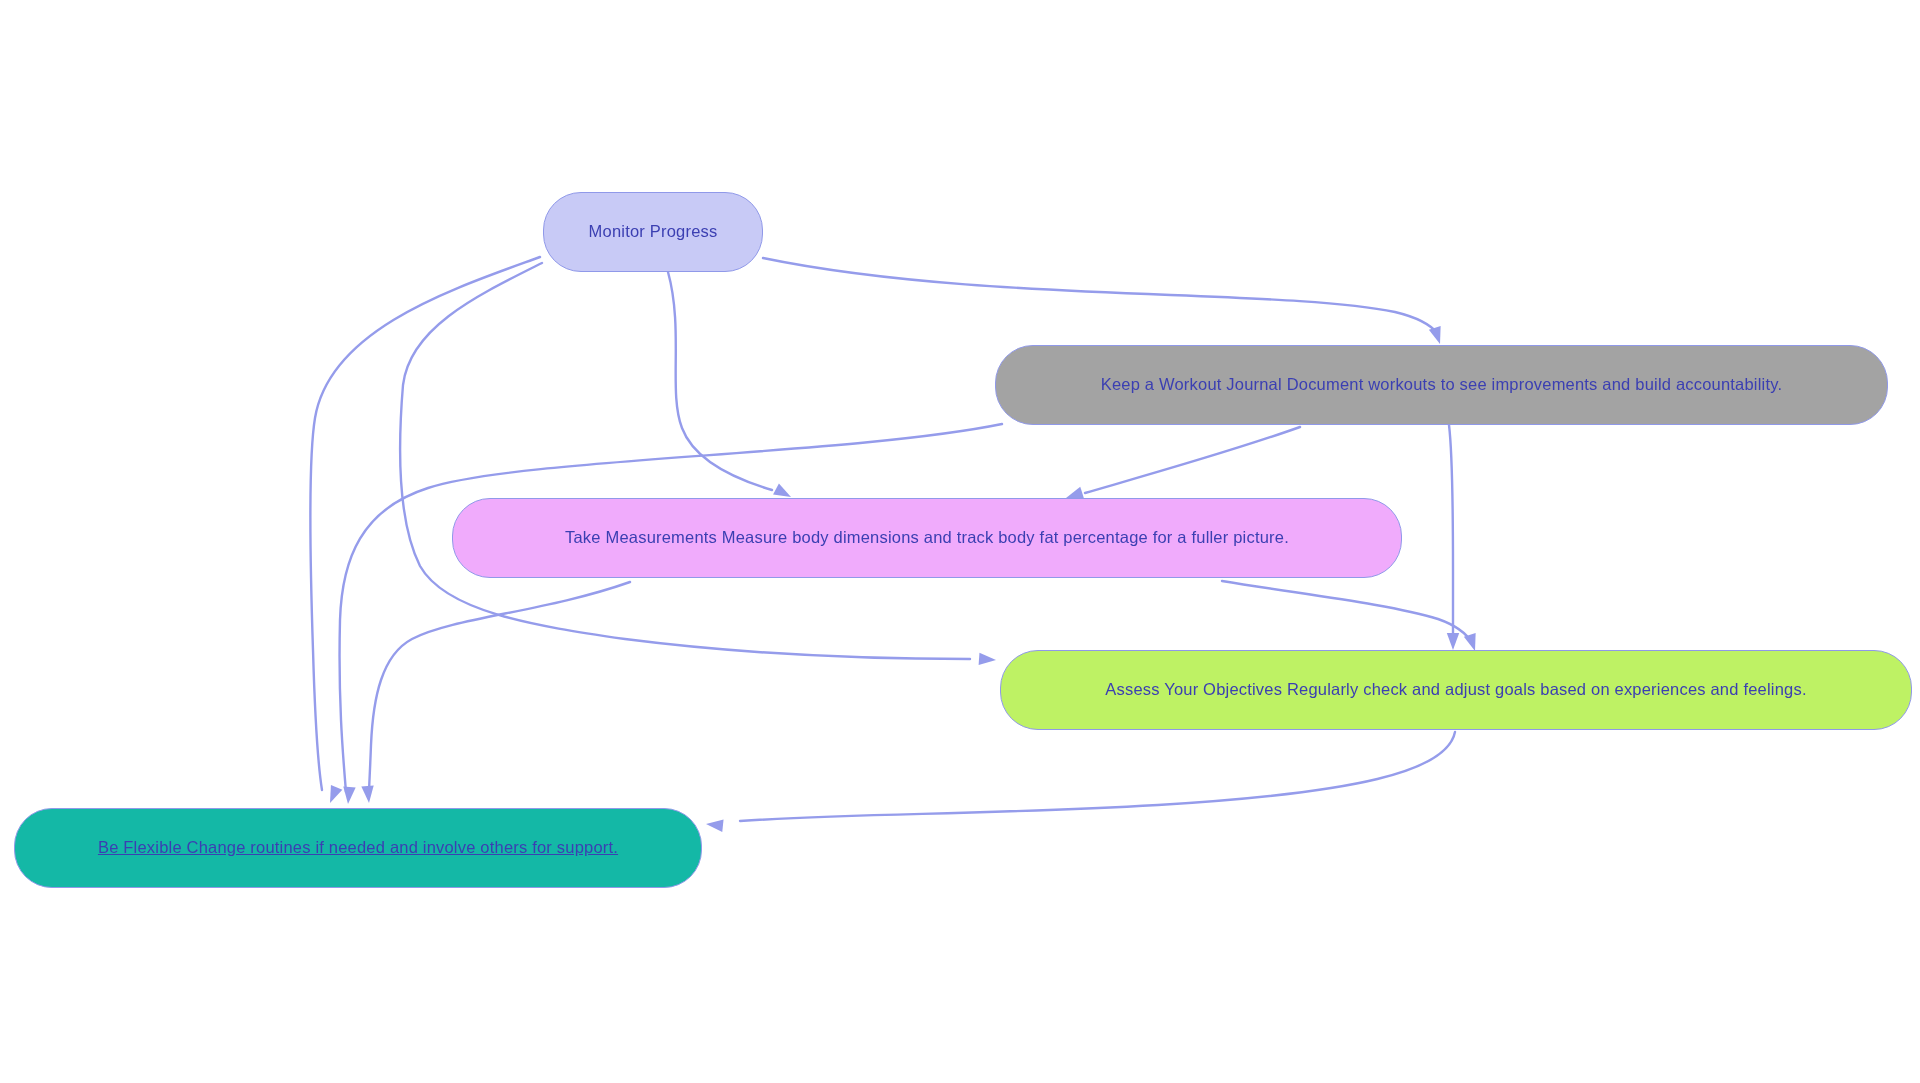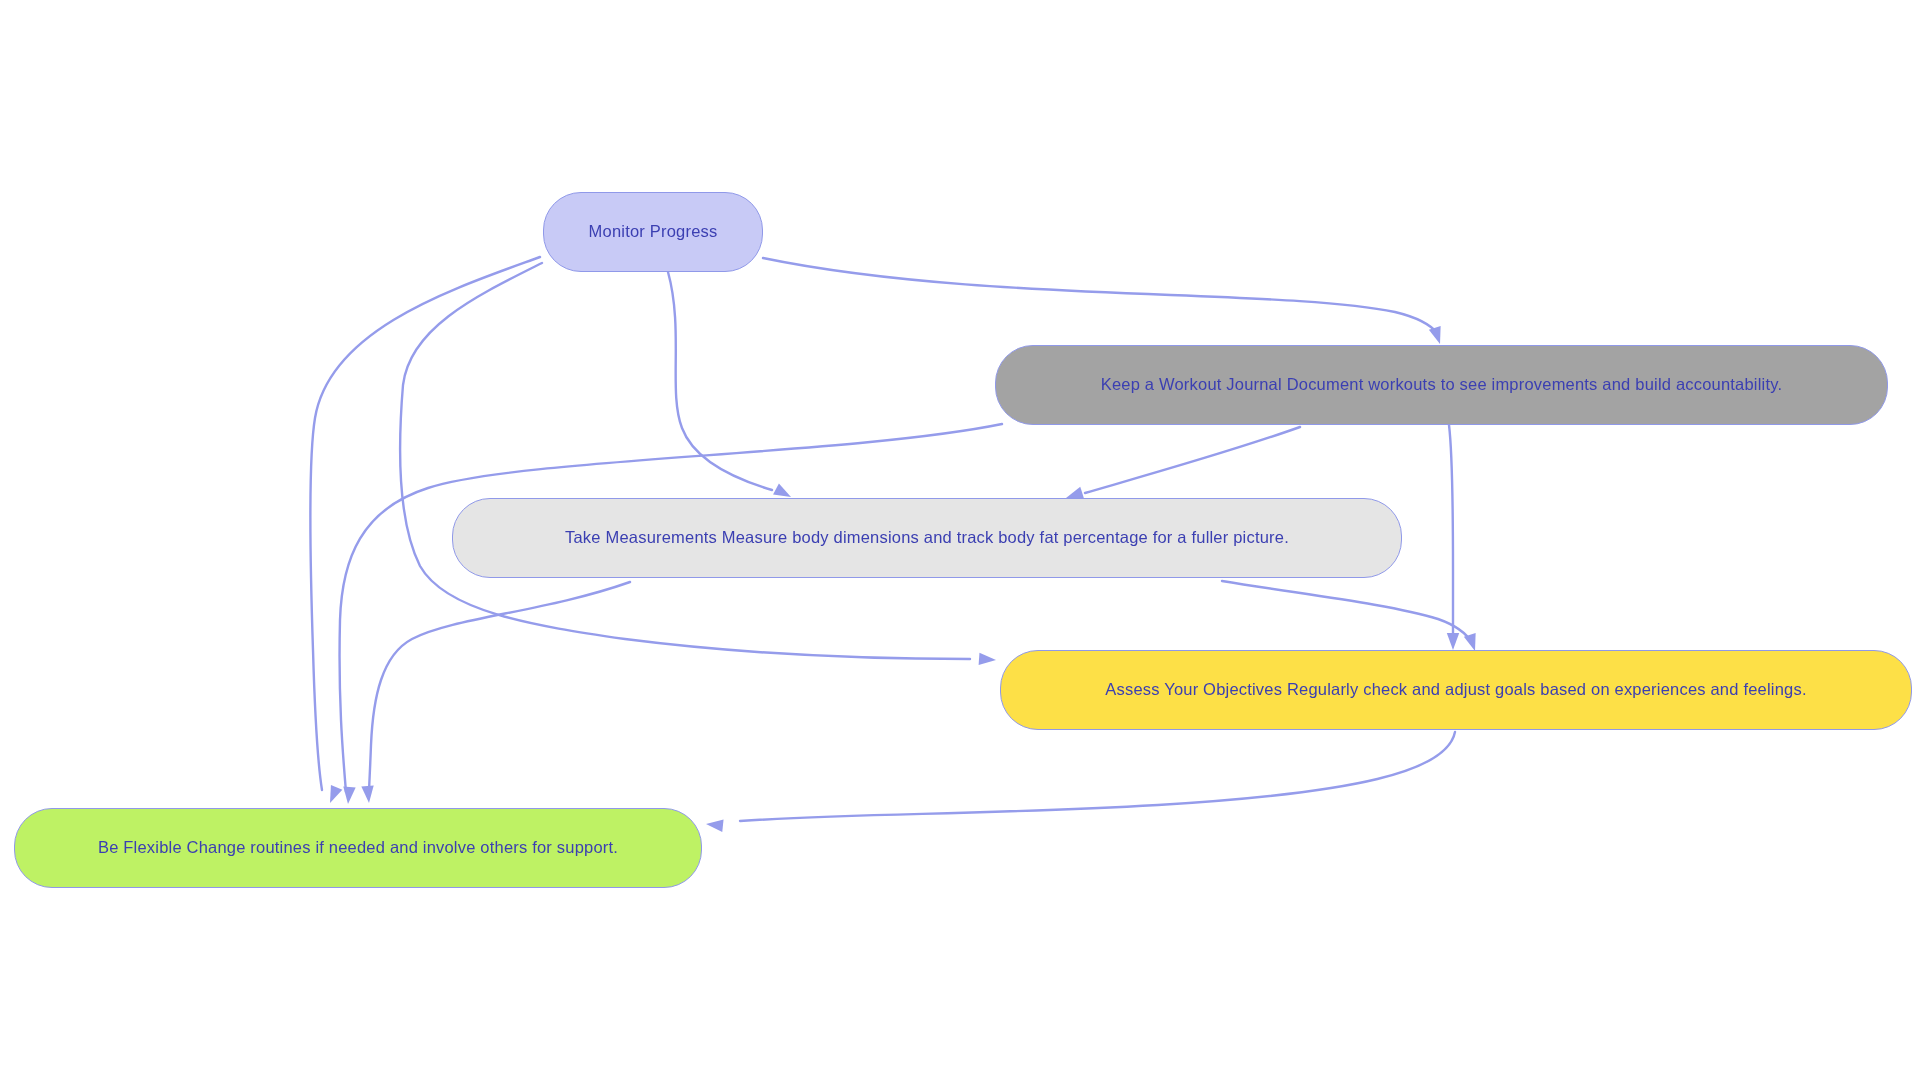--- a/index.html
+++ b/index.html
@@ -64,23 +64,23 @@
       <path d="M1455,732 C 1447,772 1355,793 1158,805 C 980,815 860,813 740,821" stroke="#959ceb" stroke-width="2.4"></path>
       <polygon points="0,0 -17,6.2 -17,-6.2" fill="#959ceb" transform="translate(706,824) rotate(186)"></polygon>
     </svg>
   <div id="nodes-layer">
       <div class="flow-node" style="left: 543px; top: 192px; width: 220px; height: 80px; background: rgb(200, 202, 246); border-color: rgb(144, 153, 233); color: rgb(59, 63, 178);">
         <span>Monitor Progress</span>
       </div>
       <div class="flow-node" style="left: 995px; top: 345px; width: 893px; height: 80px; background: #a3a3a3; border-color: rgb(144, 153, 233); color: rgb(59, 63, 178);">
         <span>Keep a Workout Journal Document workouts to see improvements and build accountability.</span>
       </div>
-      <div class="flow-node" style="left: 452px; top: 498px; width: 950px; height: 80px; background: #e5e5e5; border-color: rgb(144, 153, 233); color: rgb(59, 63, 178);">
+      <div class="flow-node" style="left: 452px; top: 498px; width: 950px; height: 80px; background: #f0abfc; border-color: rgb(144, 153, 233); color: rgb(59, 63, 178);">
         <span>Take Measurements Measure body dimensions and track body fat percentage for a fuller picture.</span>
       </div>
-      <div class="flow-node" style="left: 1000px; top: 650px; width: 912px; height: 80px; background: #fde047; border-color: rgb(144, 153, 233); color: rgb(59, 63, 178);">
+      <div class="flow-node" style="left: 1000px; top: 650px; width: 912px; height: 80px; background: #bef264; border-color: rgb(144, 153, 233); color: rgb(59, 63, 178);">
         <span>Assess Your Objectives Regularly check and adjust goals based on experiences and feelings.</span>
       </div>
-      <div class="flow-node" style="left: 14px; top: 808px; width: 688px; height: 80px; background: #bef264; border-color: rgb(144, 153, 233); color: rgb(59, 63, 178);">
+      <div class="flow-node" style="left: 14px; top: 808px; width: 688px; height: 80px; background: #14b8a6; border-color: rgb(144, 153, 233); color: rgb(59, 63, 178); text-decoration: underline;">
         <span>Be Flexible Change routines if needed and involve others for support.</span>
       </div>
     </div>
 </div>
 
 </body></html>

